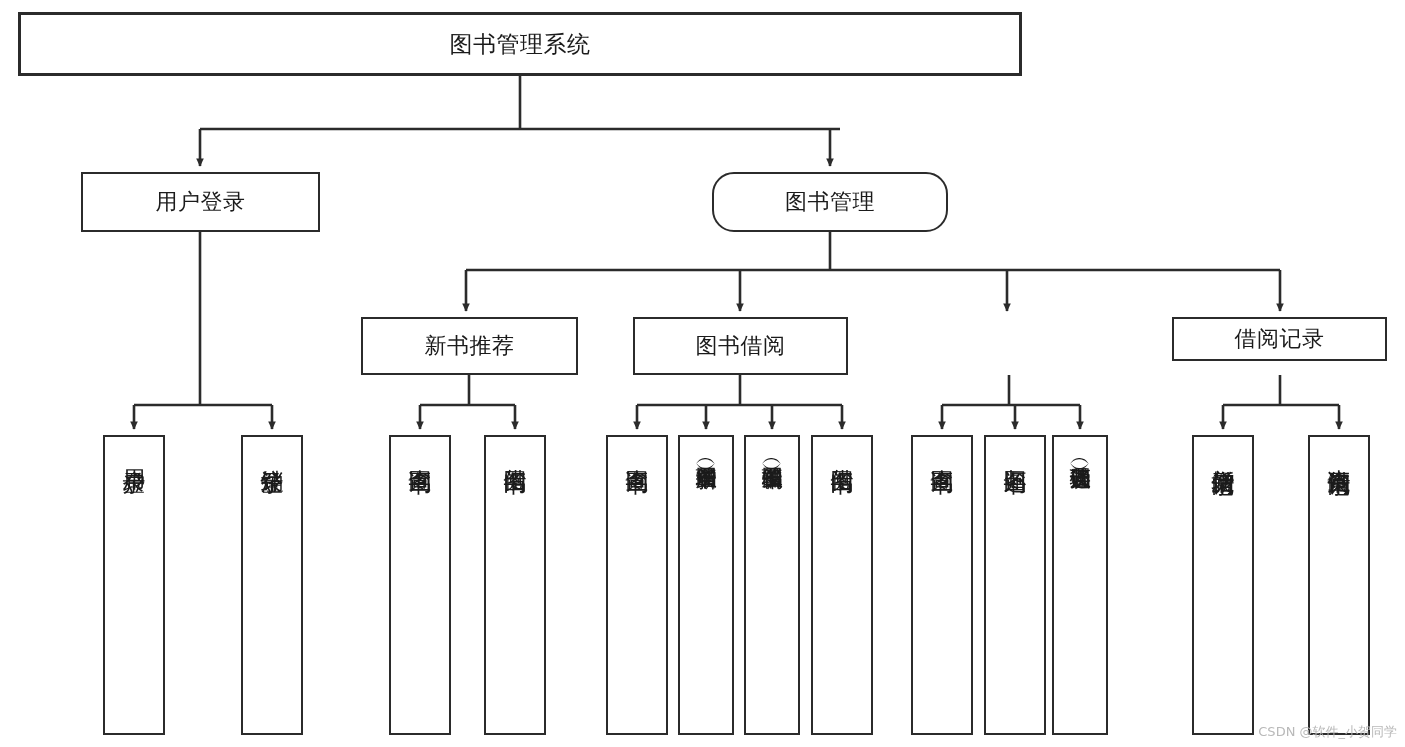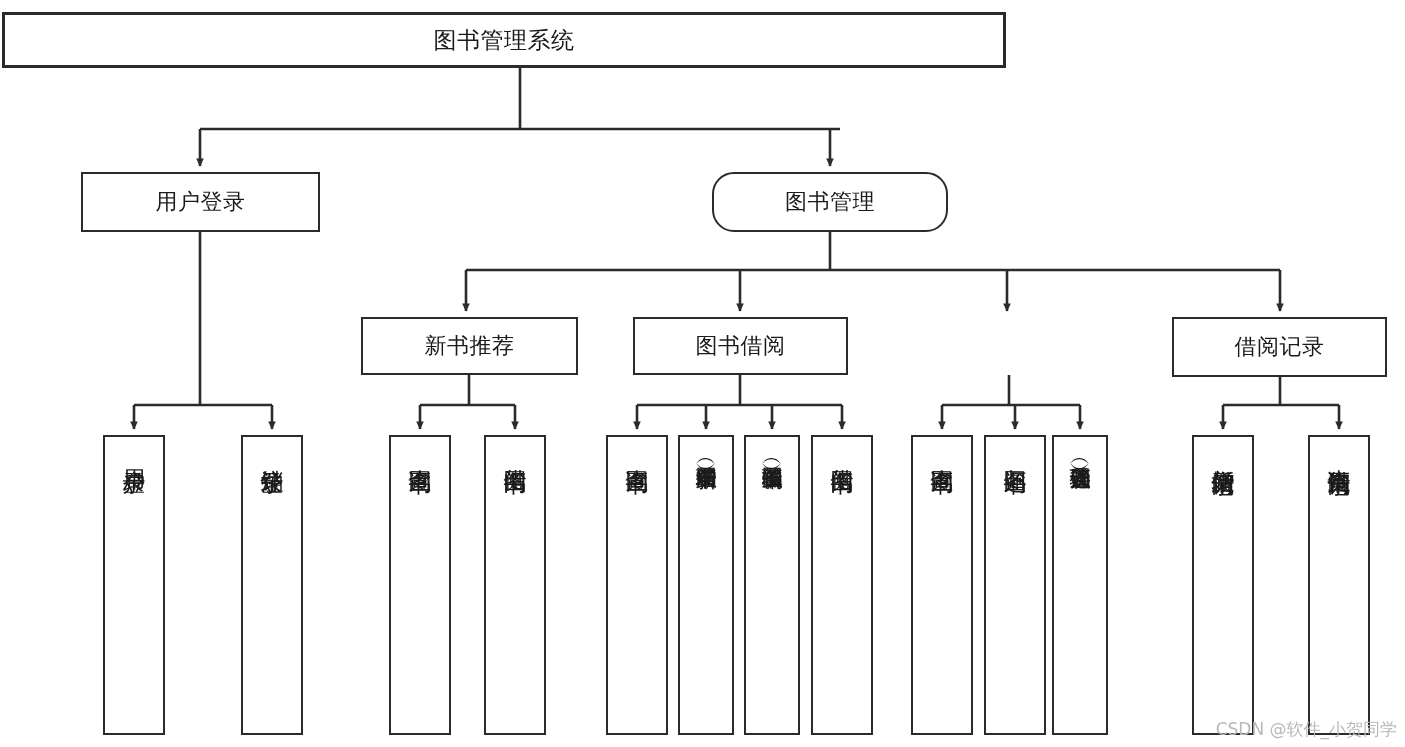--- a/index.html
+++ b/index.html
@@ -65,21 +65,21 @@
     white-space: nowrap;
   }
   .node.vert.tight .label {
     font-size: 21px;
     letter-spacing: 0px;
   }
   #watermark {
     position: absolute;
     right: 8px;
     bottom: 6px;
-    font-size: 17px;
+    font-size: 13px;
     color: #b9b9b9;
     z-index: 5;
     white-space: nowrap;
     font-family: "DejaVu Sans", "Liberation Sans", sans-serif;
   }
 </style>
 </head>
 <body>
 
 <div id="canvas">
@@ -127,38 +127,38 @@
       <path d="M1015,405 L1015,429" marker-end="url(#arrow)"></path>
       <path d="M1080,405 L1080,429" marker-end="url(#arrow)"></path>
 
       <path d="M1280,375 L1280,405"></path>
       <path d="M1223,405 L1339,405"></path>
       <path d="M1223,405 L1223,429" marker-end="url(#arrow)"></path>
       <path d="M1339,405 L1339,429" marker-end="url(#arrow)"></path>
     </g>
   </svg>
 
-  <div class="node root horiz" style="left:2px; top:12px; width:1004px; height:56px;">
+  <div class="node root horiz" style="left:18px; top:12px; width:1004px; height:64px;">
     <span class="label">图书管理系统</span>
   </div>
 
   <div class="node horiz" style="left:81px; top:172px; width:239px; height:60px;">
     <span class="label">用户登录</span>
   </div>
   <div class="node horiz" style="left:712px; top:172px; width:236px; height:60px;border-radius:22px;">
     <span class="label">图书管理</span>
   </div>
 
   <div class="node horiz" style="left:361px; top:317px; width:217px; height:58px;">
     <span class="label">新书推荐</span>
   </div>
   <div class="node horiz" style="left:633px; top:317px; width:215px; height:58px;">
     <span class="label">图书借阅</span>
   </div>
-  <div class="node horiz" style="left:1172px; top:317px; width:215px; height:60px;">
+  <div class="node horiz" style="left:1172px; top:317px; width:215px; height:44px;">
     <span class="label">借阅记录</span>
   </div>
 
   <div class="node vert" style="left:103px; top:435px; width:62px; height:300px;">
     <span class="label">用户登录</span>
   </div>
   <div class="node vert" style="left:241px; top:435px; width:62px; height:300px;">
     <span class="label">注销登录</span>
   </div>
   <div class="node vert" style="left:389px; top:435px; width:62px; height:300px;">

